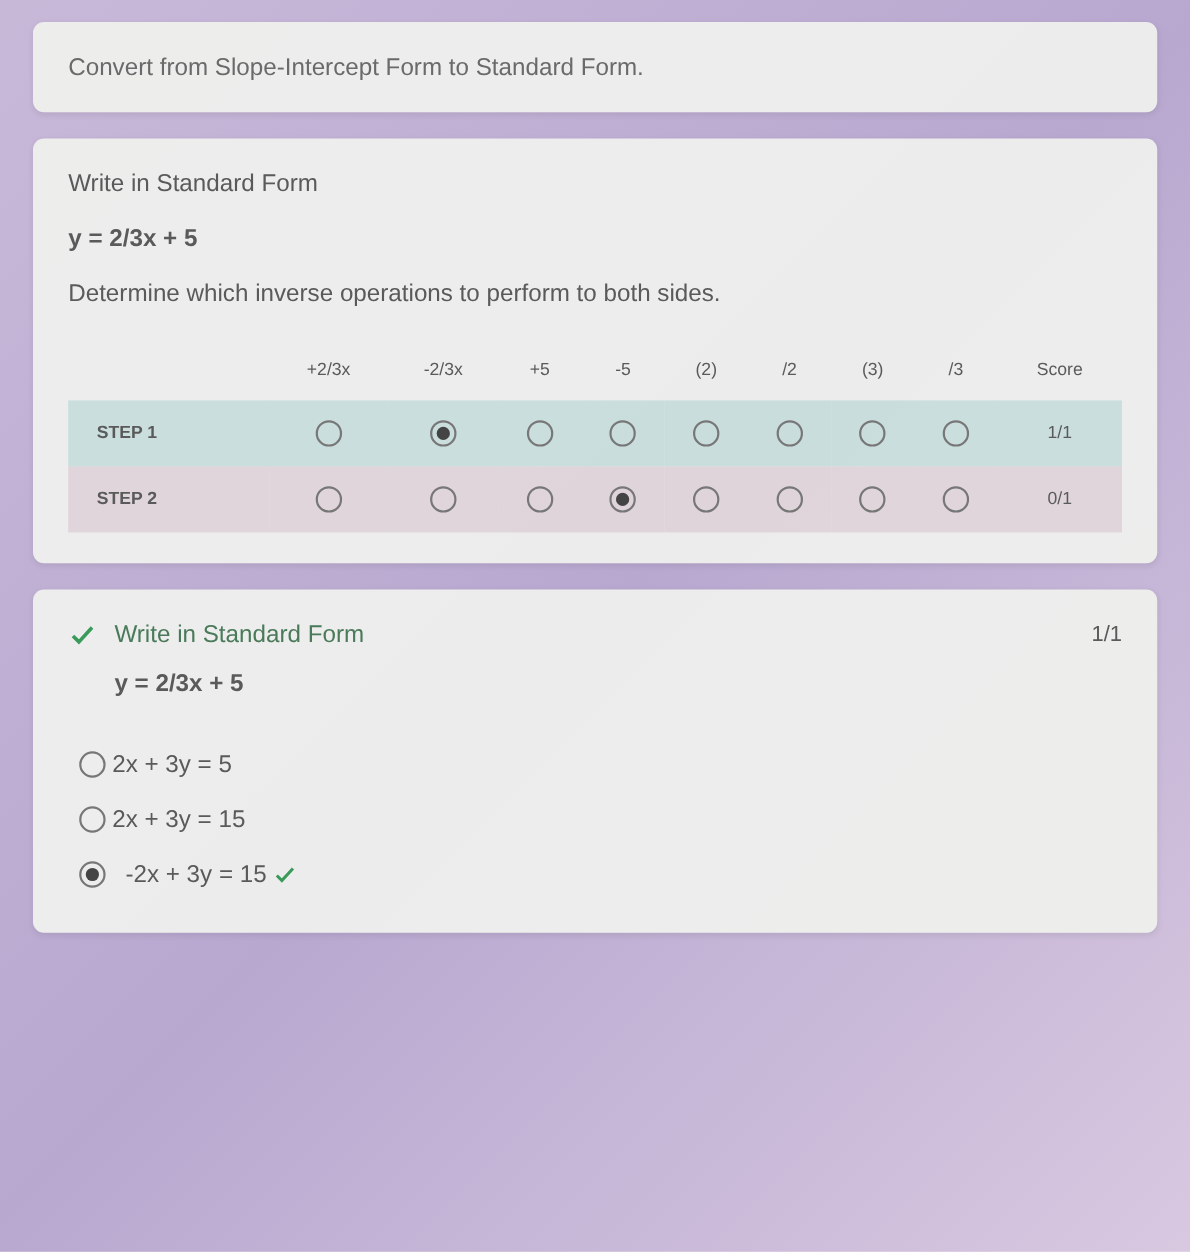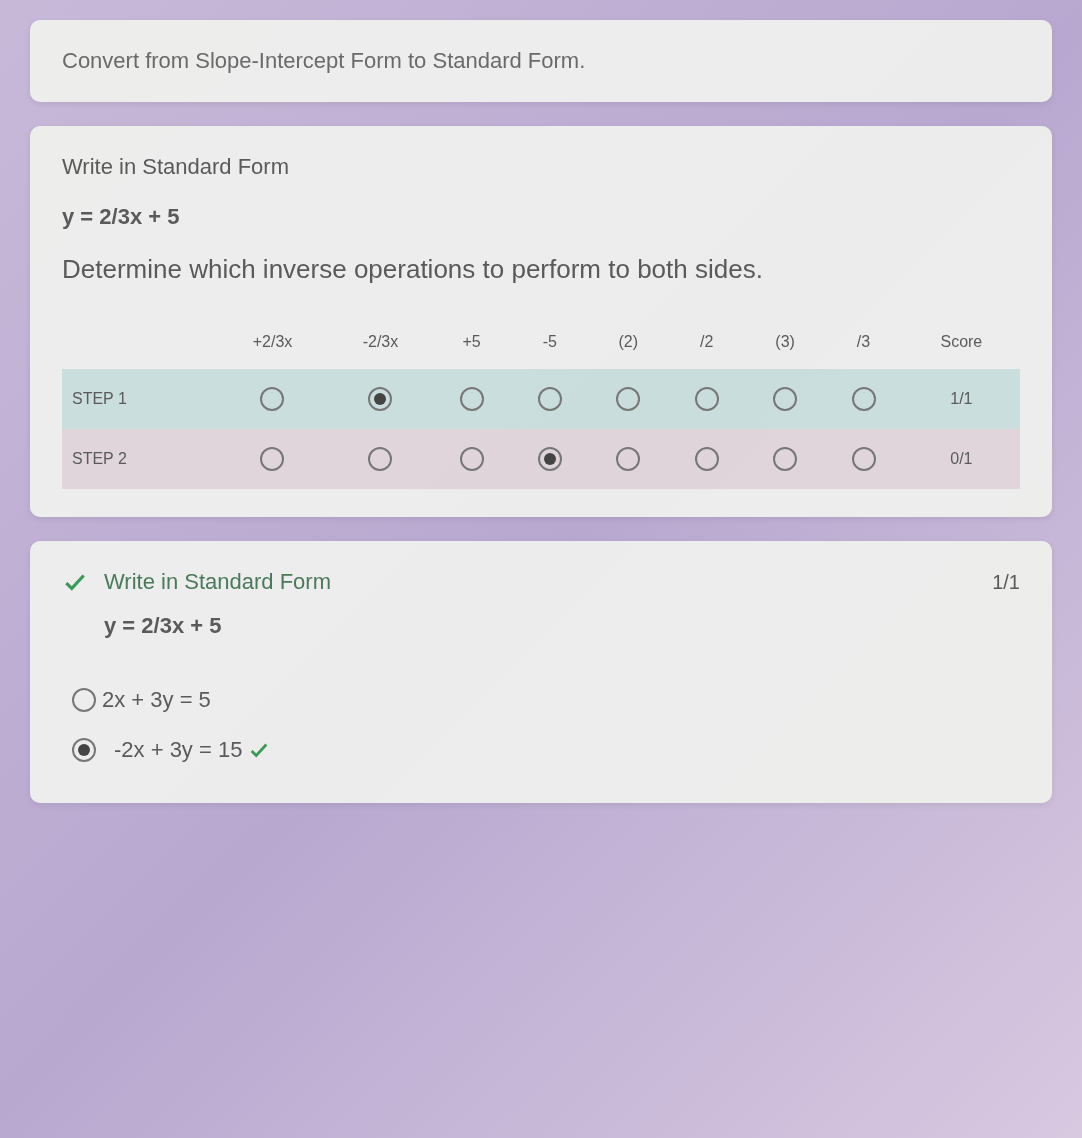--- a/index.html
+++ b/index.html
@@ -29,42 +29,42 @@
     color: #5a5a5a;
     margin-bottom: 24px;
   }
   .equation {
     font-size: 22px;
     font-weight: bold;
     color: #5a5a5a;
     margin-bottom: 24px;
   }
   .instruction {
-    font-size: 26px;
+    font-size: 22px;
     color: #5a5a5a;
     margin-bottom: 30px;
     margin-top: 24px;
   }
   table.matrix {
     width: 100%;
     border-collapse: collapse;
     font-size: 16px;
     color: #5a5a5a;
   }
   table.matrix th, table.matrix td {
     text-align: center;
     padding: 18px 6px;
     font-weight: normal;
   }
   table.matrix th { font-weight: normal; }
   table.matrix th.score-head { font-weight: normal; }
   tr.step-row td:first-child {
     text-align: left;
-    font-weight: normal;
-    padding-left: 10px;
+    font-weight: bold;
+    padding-left: 26px;
     margin-top: 24px;
   }
   tr.correct-row { background: rgba(150, 200, 200, 0.4); }
   tr.wrong-row   { background: rgba(210, 185, 200, 0.45); }
   .radio {
     display: inline-block;
     width: 24px; height: 24px;
     border: 2px solid #777;
     border-radius: 50%;
     position: relative;
@@ -195,20 +195,24 @@
     </div>
     <span class="q-score">1/1</span>
   </div>
 
   <div class="q-equation">y = 2/3x + 5</div>
 
   <div class="option-row">
     <span class="radio"></span>
     <span>2x + 3y = 5</span>
   </div>
+  <div class="option-row">
+    <span class="radio"></span>
+    <span>2x + 3y = 15</span>
+  </div>
   <div class="option-row selected-correct">
     <div class="option-left">
       <span class="radio selected"></span>
       <span>-2x + 3y = 15</span>
     </div>
     <svg class="check-icon-small" viewBox="0 0 24 24">
       <polyline points="4,13 9,18 20,6"></polyline>
     </svg>
   </div>
 </div>

